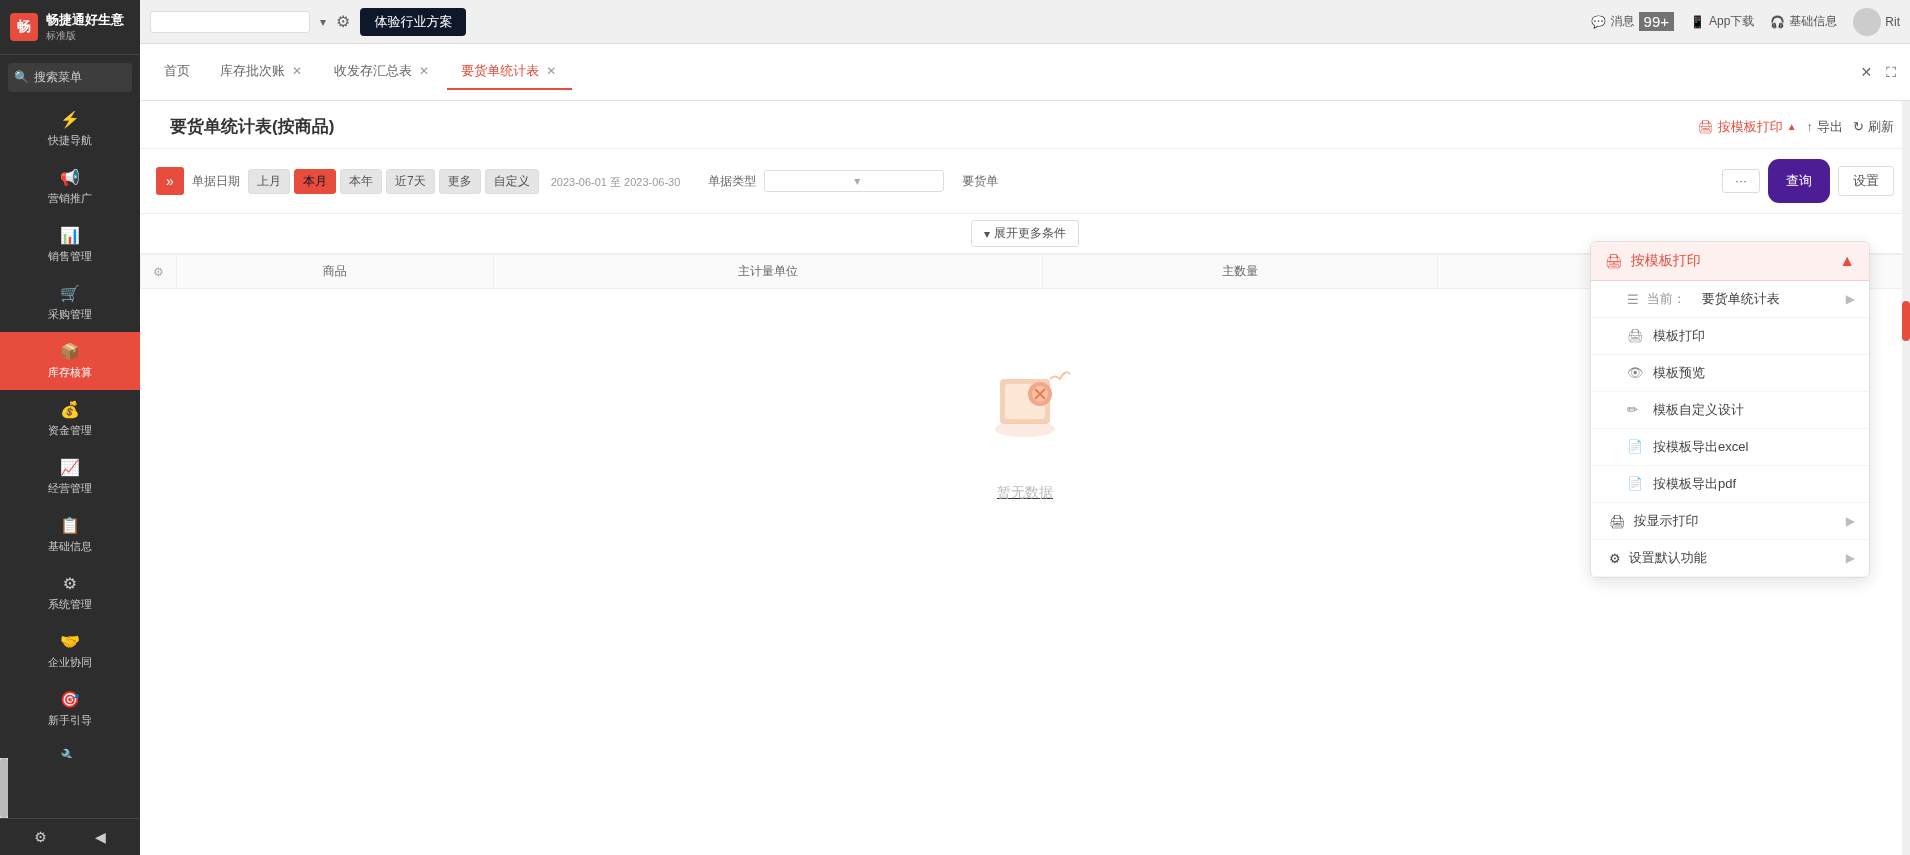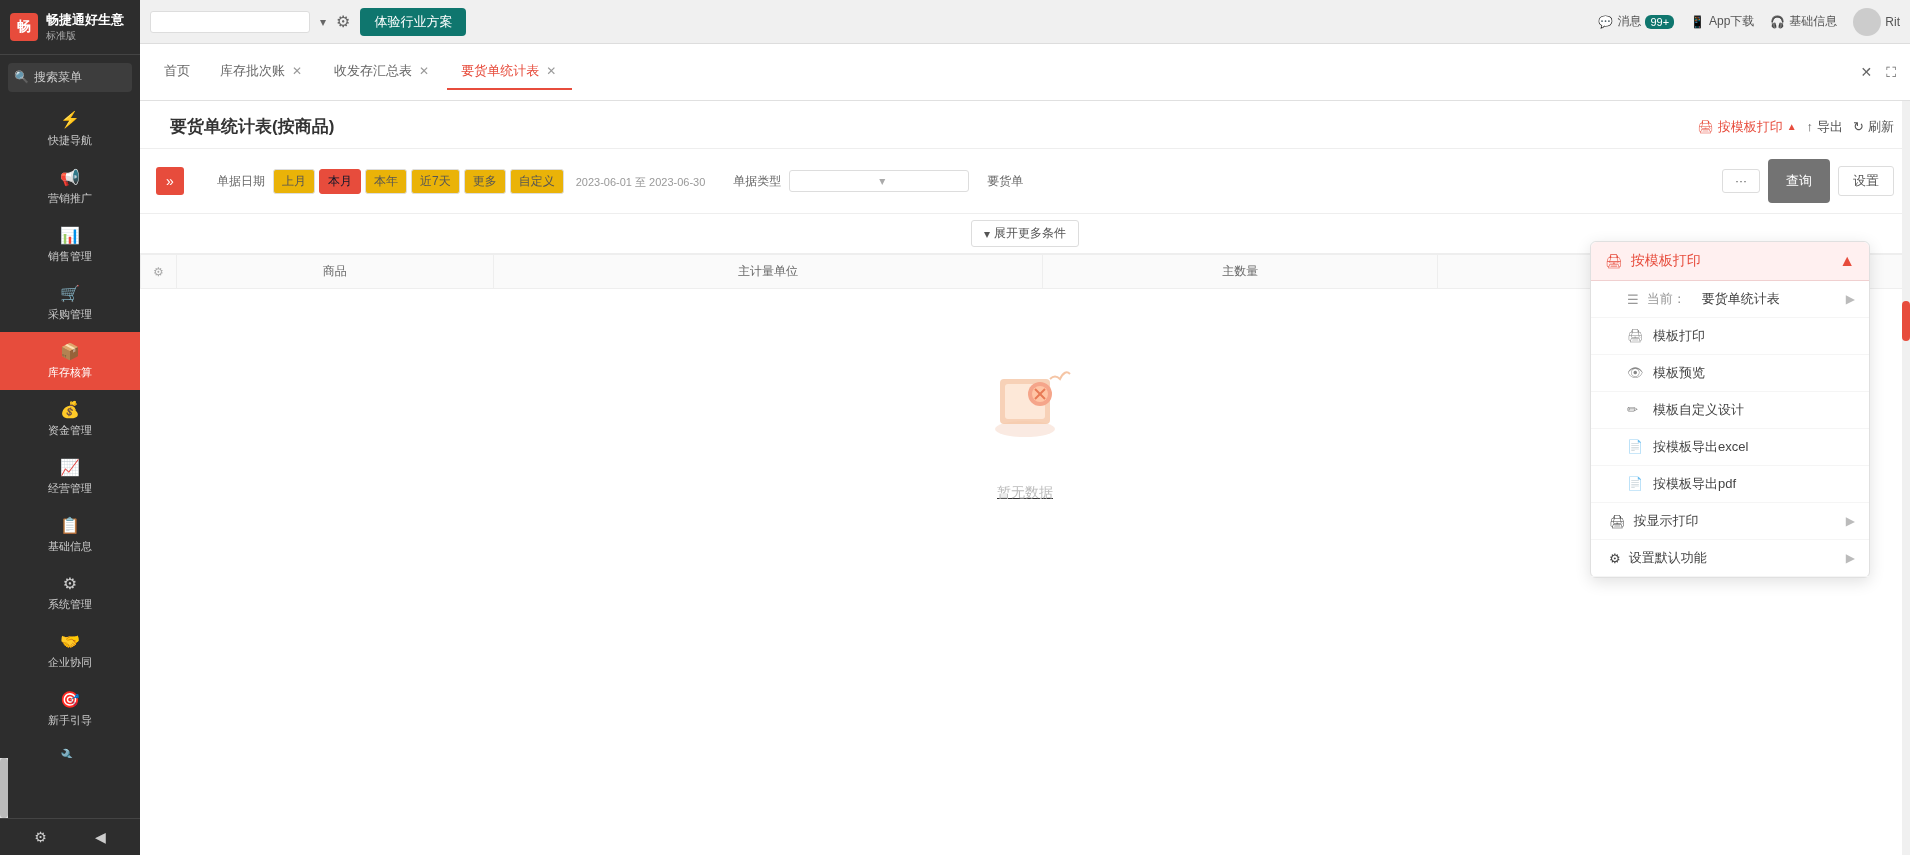--- a/index.html
+++ b/index.html
@@ -27,52 +27,52 @@
 
     
     .main { flex: 1; display: flex; flex-direction: column; height: 855px; }
 
     
     .topbar { height: 44px; background: #f0f0f0; display: flex; align-items: center; padding: 0 10px; gap: 10px; border-bottom: 1px solid #ddd; }
     .topbar-search { display: flex; align-items: center; background: white; border: 1px solid #ddd; border-radius: 3px; padding: 3px 8px; width: 160px; }
     .topbar-search input { border: none; outline: none; font-size: 12px; width: 120px; color: #999; }
     .topbar-dropdown { background: none; border: none; cursor: pointer; color: #666; font-size: 12px; }
     .topbar-settings { background: none; border: none; cursor: pointer; color: #666; font-size: 16px; }
-    .topbar-trial { background: #0f766e; color: white; border: none; border-radius: 4px; padding: 5px 14px; font-size: 13px; cursor: pointer; }
+    .topbar-trial { background: #0f172a; color: white; border: none; border-radius: 4px; padding: 5px 14px; font-size: 13px; cursor: pointer; }
     .topbar-right { margin-left: auto; display: flex; align-items: center; gap: 16px; }
     .topbar-right-item { display: flex; align-items: center; gap: 4px; color: #555; font-size: 12px; cursor: pointer; }
-    .badge { background: #0f766e; color: white; border-radius: 6px; padding: 1px 5px; font-size: 11px; }
+    .badge { background: #737373; color: white; border-radius: 0; padding: 1px 5px; font-size: 15px; }
     .avatar { width: 28px; height: 28px; background: #ccc; border-radius: 50%; }
 
     
     .tabbar { height: 57px; background: white; display: flex; align-items: center; padding: 0 10px; border-bottom: 1px solid #e0e0e0; gap: 2px; }
     .tab { padding: 8px 14px; font-size: 13px; cursor: pointer; color: #666; border-bottom: 2px solid transparent; white-space: nowrap; display: flex; align-items: center; gap: 5px; }
     .tab.active { color: #e74c3c; border-bottom-color: #e74c3c; font-weight: 500; }
     .tab-close { color: #999; font-size: 12px; cursor: pointer; padding: 0 2px; }
     .tabbar-right { margin-left: auto; display: flex; align-items: center; gap: 6px; }
     .tabbar-icon-btn { background: none; border: none; cursor: pointer; color: #666; font-size: 14px; padding: 4px; }
 
     
     .content { flex: 1; background: #f5f5f5; overflow: hidden; position: relative; }
     .page { background: white; margin: 0; height: 100%; display: flex; flex-direction: column; }
     .page-header { padding: 14px 16px 10px; border-bottom: 1px solid #eee; }
     .page-title { font-size: 17px; font-weight: bold; color: #333; }
 
     
     .toolbar { padding: 10px 16px; background: white; border-bottom: 1px solid #eee; display: flex; align-items: center; gap: 8px; flex-wrap: wrap; }
     .toolbar-expand { width: 28px; height: 28px; background: #e74c3c; color: white; border: none; border-radius: 3px; cursor: pointer; font-size: 14px; display: flex; align-items: center; justify-content: center; }
-    .filter-group { display: flex; align-items: center; gap: 4px; margin-left: 25px; }
+    .filter-group { display: flex; align-items: center; gap: 4px; }
     .filter-label { color: #666; font-size: 12px; margin-right: 4px; }
-    .date-btn { padding: 3px 8px; border: 1px solid #ddd; border-radius: 3px; background: #eab308; font-size: 12px; cursor: pointer; color: #555; }
+    .date-btn { padding: 3px 8px; border: 1px solid #ddd; border-radius: 3px; background: #e5e5e5; font-size: 12px; cursor: pointer; color: #555; }
     .date-btn.active { background: #e74c3c; color: #0f172a; border-color: #e74c3c; }
     .date-range { font-size: 11px; color: #999; margin-top: 2px; }
     .filter-select { display: flex; align-items: center; border: 1px solid #ddd; border-radius: 3px; padding: 3px 8px; background: white; min-width: 180px; cursor: pointer; }
     .filter-select span { flex: 1; font-size: 12px; color: #999; }
     .toolbar-right { margin-left: auto; display: flex; align-items: center; gap: 8px; }
-    .btn-query { background: #737373; color: white; border: none; border-radius: 4px; padding: 13px 18px; font-size: 13px; cursor: pointer; }
+    .btn-query { background: #4c1d95; color: white; border: none; border-radius: 11px; padding: 13px 18px; font-size: 13px; cursor: pointer; }
     .btn-settings { background: white; color: #555; border: 1px solid #ddd; border-radius: 3px; padding: 5px 14px; font-size: 13px; cursor: pointer; }
     .expand-btn { background: white; border: 1px solid #ddd; border-radius: 3px; padding: 4px 12px; font-size: 12px; cursor: pointer; color: #555; display: flex; align-items: center; gap: 4px; margin: 0 auto; }
 
     
     .table-wrapper { flex: 1; overflow: auto; }
     .data-table { width: 100%; border-collapse: collapse; }
     .data-table th { background: #fafafa; border: 1px solid #eee; padding: 8px 12px; font-size: 12px; font-weight: normal; color: #666; text-align: center; }
     .data-table td { border: 1px solid #eee; padding: 8px 12px; font-size: 12px; text-align: center; }
     .th-checkbox { width: 30px; }
     .settings-icon { color: #aaa; cursor: pointer; }

